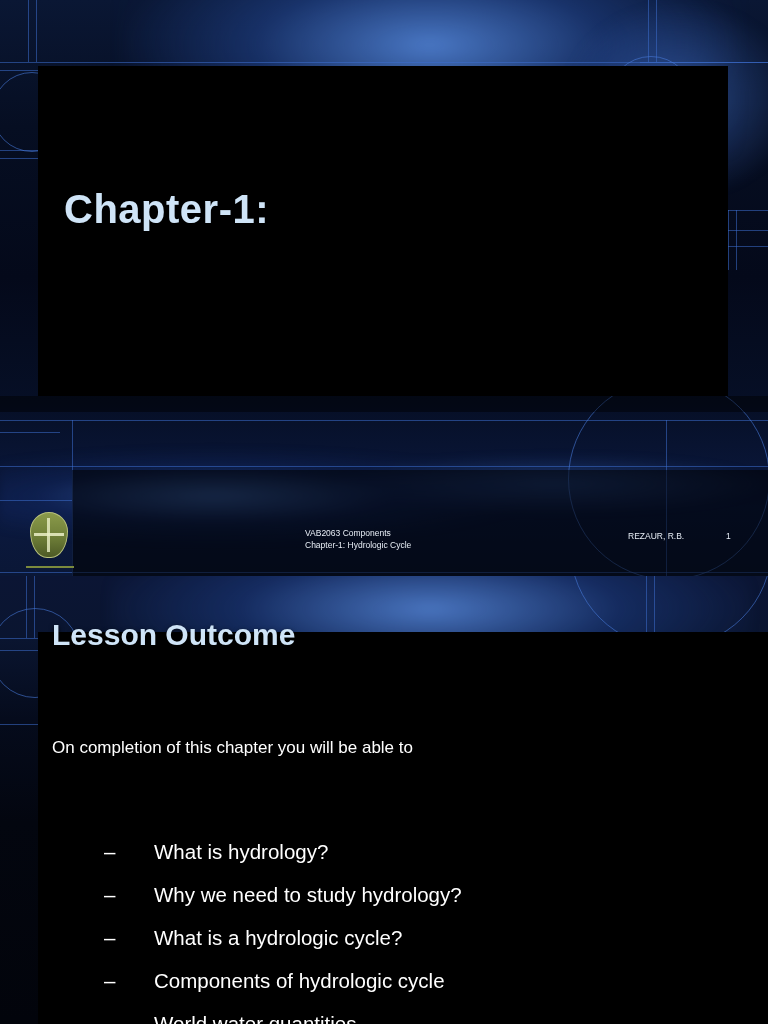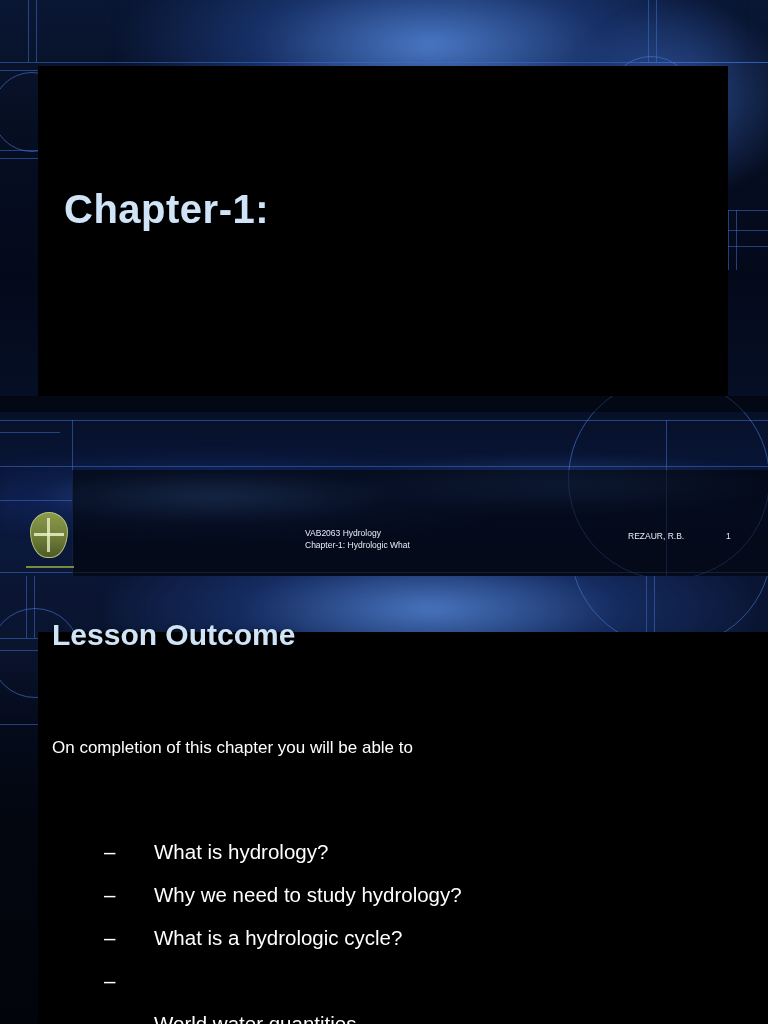--- a/index.html
+++ b/index.html
@@ -261,22 +261,22 @@
 
     <div class="logo">
       <div class="shield"></div>
       <div class="stem"></div>
       <div class="bar"></div>
     </div>
     <div class="logo-underline"></div>
 
     <div class="footer-row">
       <div class="footer-center">
-        <div>VAB2063 Hydrology</div>
-        <div>Chapter-1: Hydrologic What</div>
+        <div>VAB2063 Components</div>
+        <div>Chapter-1: Hydrologic Cycle</div>
       </div>
       <div class="footer-author">REZAUR, R.B.</div>
       <div class="footer-num">1</div>
     </div>
   </div>
 
   <div class="slide2">
     <div class="s2-bg"></div>
     <div class="s2-glow"></div>
 
@@ -311,20 +311,21 @@
     <div class="li">
       <span class="dash">–</span>
       <span>Why we need to study hydrology?</span>
     </div>
     <div class="li">
       <span class="dash">–</span>
       <span>What is a hydrologic cycle?</span>
     </div>
     <div class="li">
       <span class="dash">–</span>
+      <span>Components of hydrologic cycle</span>
     </div>
     <div class="li">
       <span class="dash">–</span>
       <span>World water quantities</span>
     </div>
   </div>
 
 </div>
 
 </body></html>

